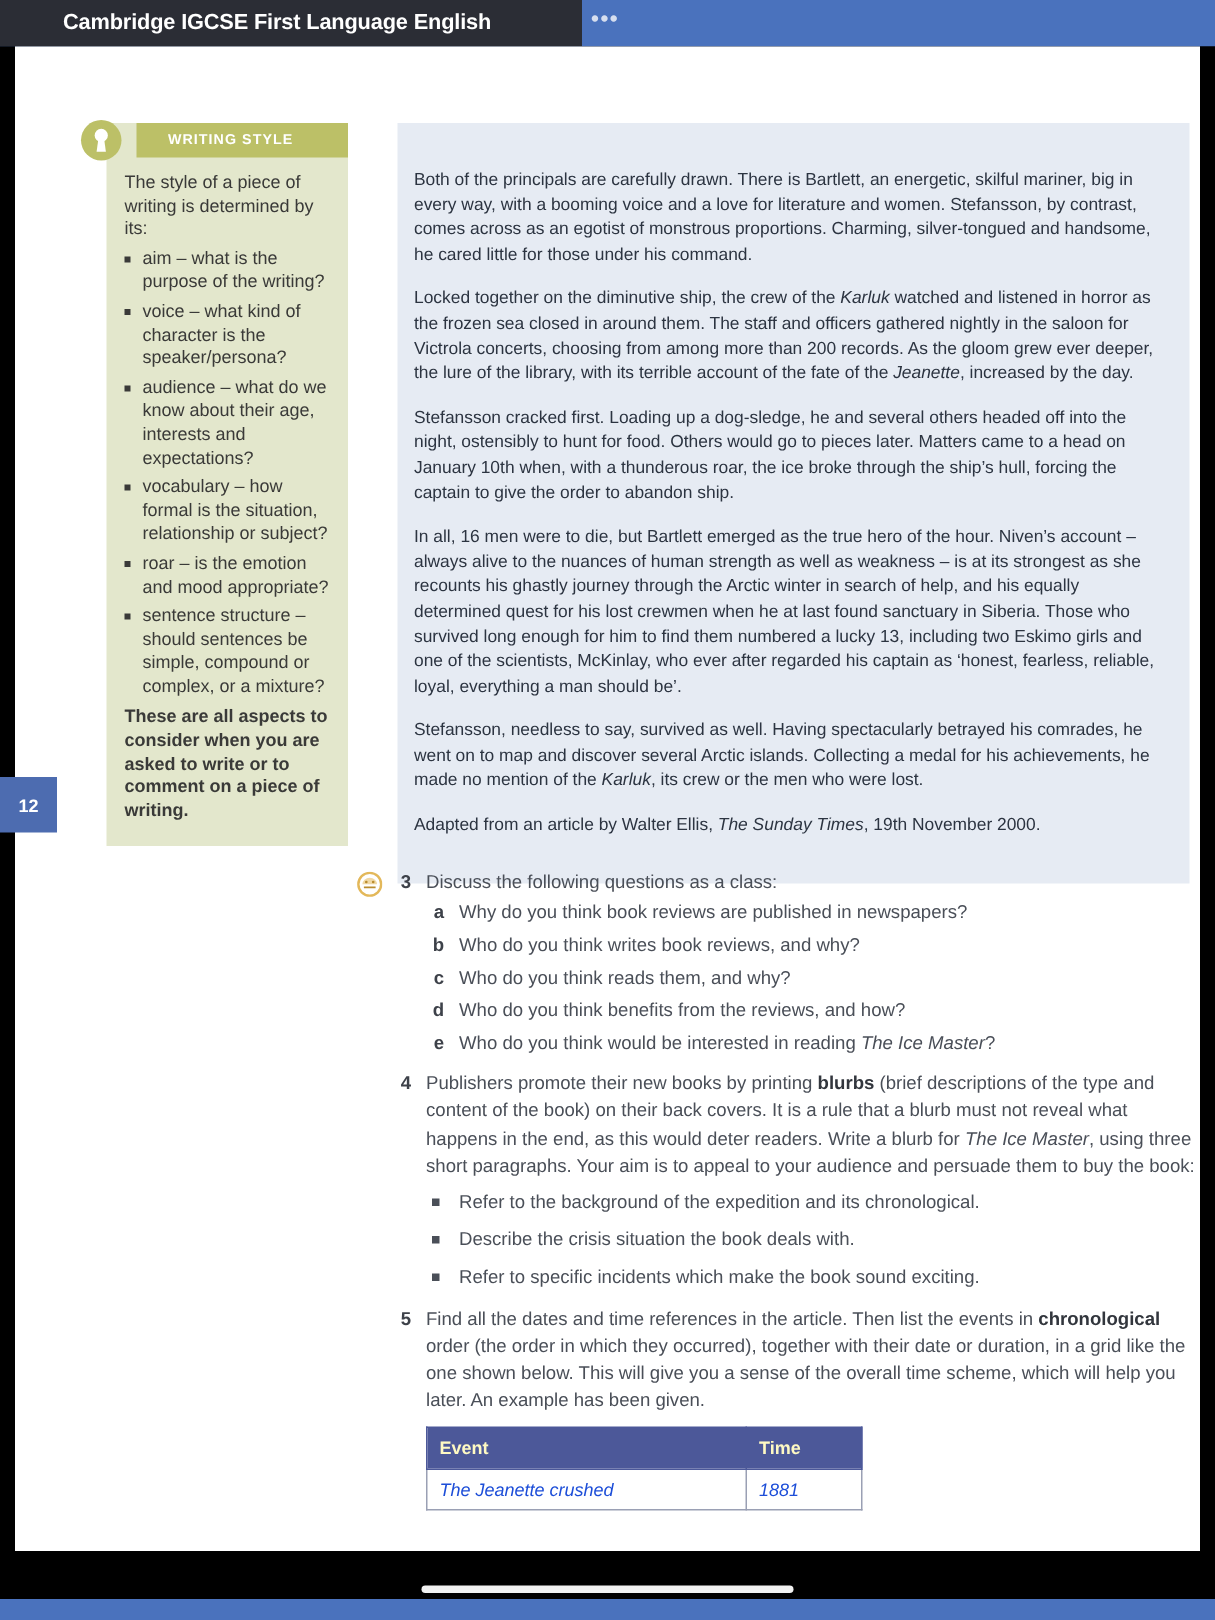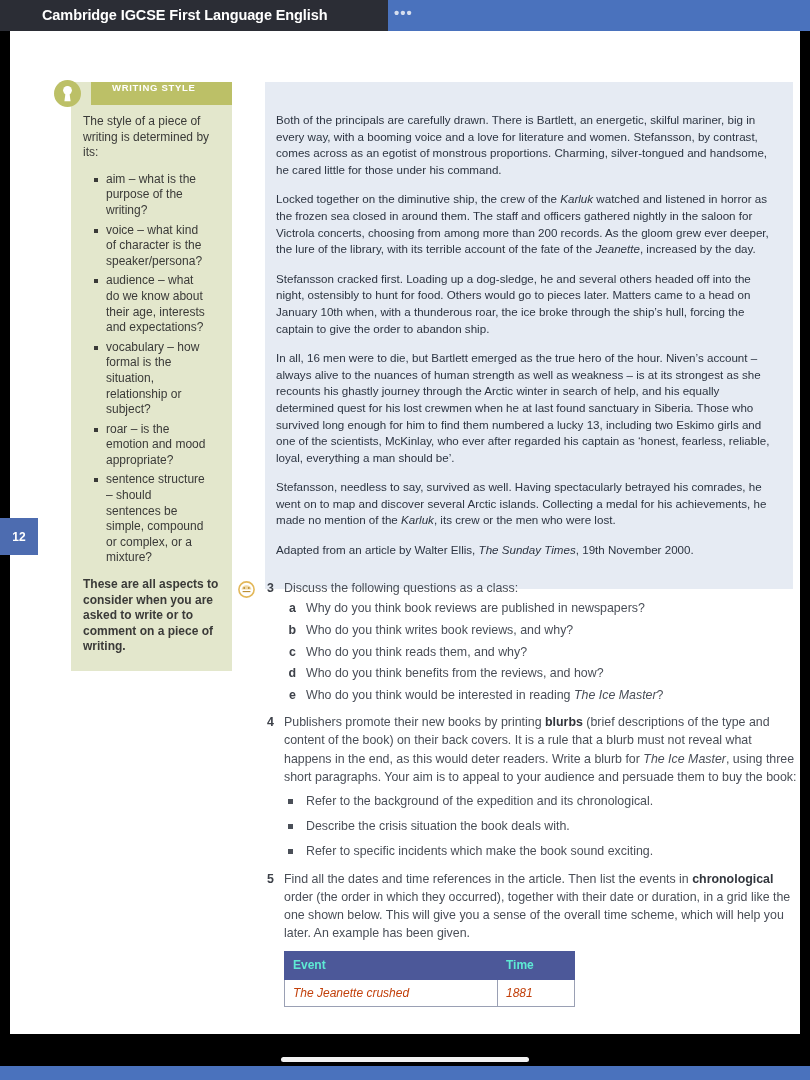--- a/index.html
+++ b/index.html
@@ -130,21 +130,21 @@
     left: 61px; top: 51px;
     width: 161px;
     background: #e3e7cc;
   }
   #ws-header {
     position: relative;
     height: 23px;
     margin-left: 20px;
     background: #bcc067;
     display: flex;
-    align-items: flex-start;
+    align-items: center;
   }
   #ws-header-label {
     color: #ffffff;
     font-size: 9.5px;
     font-weight: bold;
     letter-spacing: 0.7px;
     margin-left: 21px;
   }
   #ws-keyhole {
     position: absolute;
@@ -161,21 +161,21 @@
 
   #ws-body {
     padding: 9px 12px 16px 12px;
     color: #3a3a38;
     font-size: 12px;
     line-height: 15.6px;
   }
   #ws-intro { margin: 0 0 4px 0; }
   #ws-list {
     list-style: none;
-    margin: 11px;
+    margin: 0;
     padding: 0;
   }
   #ws-list li {
     position: relative;
     padding-left: 12px;
     margin-bottom: 4px;
   }
   #ws-list li::before {
     content: "";
     position: absolute;
@@ -272,31 +272,31 @@
 
   
   #grid-table {
     margin: 9px 0 0 45px;
     border-collapse: collapse;
     width: 291px;
     font-size: 12px;
   }
   #grid-table th {
     background: #4c5899;
-    color: #5eead4;
+    color: #fef9c3;
     text-align: left;
     font-weight: bold;
     padding: 4px 8px;
     border: 1px solid #4c5899;
     font-size: 12px;
   }
   #grid-table td {
     border: 1px solid #9aa0b4;
     padding: 4px 8px;
-    color: #c2410c;
+    color: #1d4ed8;
     font-style: italic;
     font-size: 12px;
   }
   #grid-table .col-event { width: 196px; }
 </style>
 </head>
 <body>
 
 <div id="app">
 

